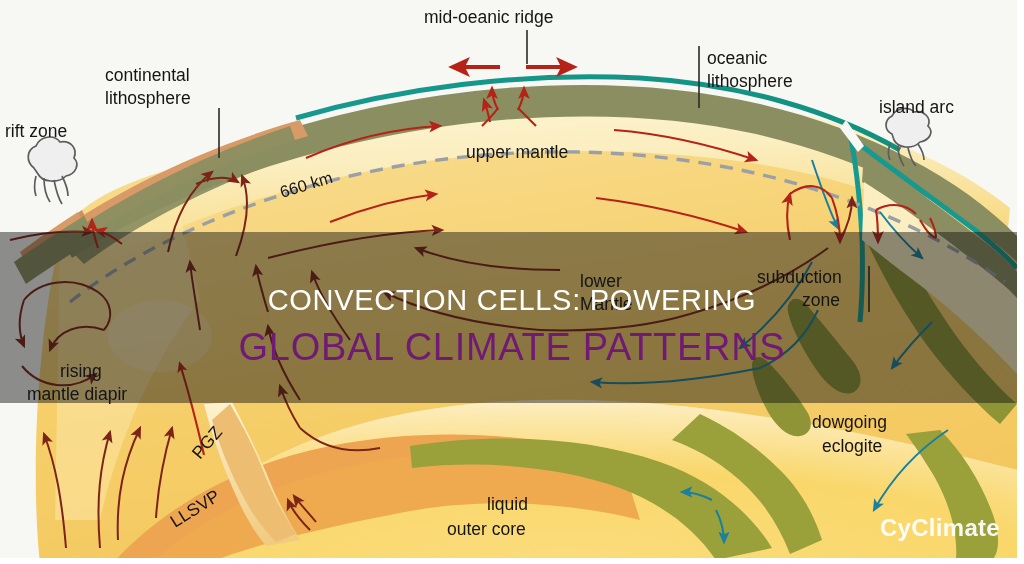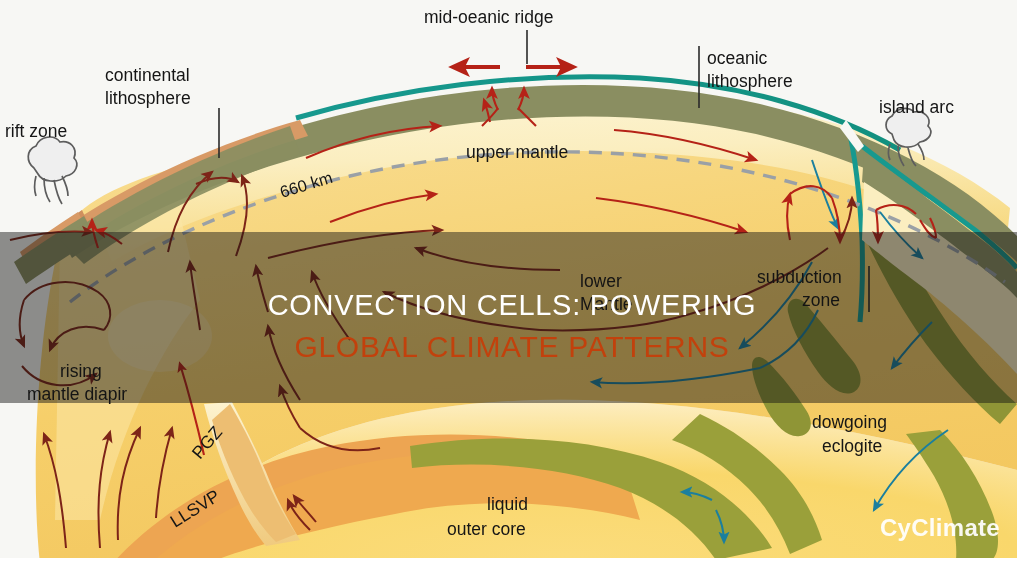--- a/index.html
+++ b/index.html
@@ -88,22 +88,22 @@
     color: #ffffff;
     font-size: 29px;
     font-weight: normal;
     letter-spacing: 0.7px;
     line-height: 1.18;
     margin: 0 0 7px 0;
     text-align: right;
     font-family: "Liberation Sans", sans-serif;
   }
   #title-line-2 {
-    color: #c2410c;
-    font-size: 30px;
+    color: #701a75;
+    font-size: 38px;
     font-weight: normal;
     letter-spacing: 0.7px;
     line-height: 1.18;
     margin: 0;
     text-align: right;
     font-family: "Liberation Sans", sans-serif;
   }
 
   
   #watermark {

